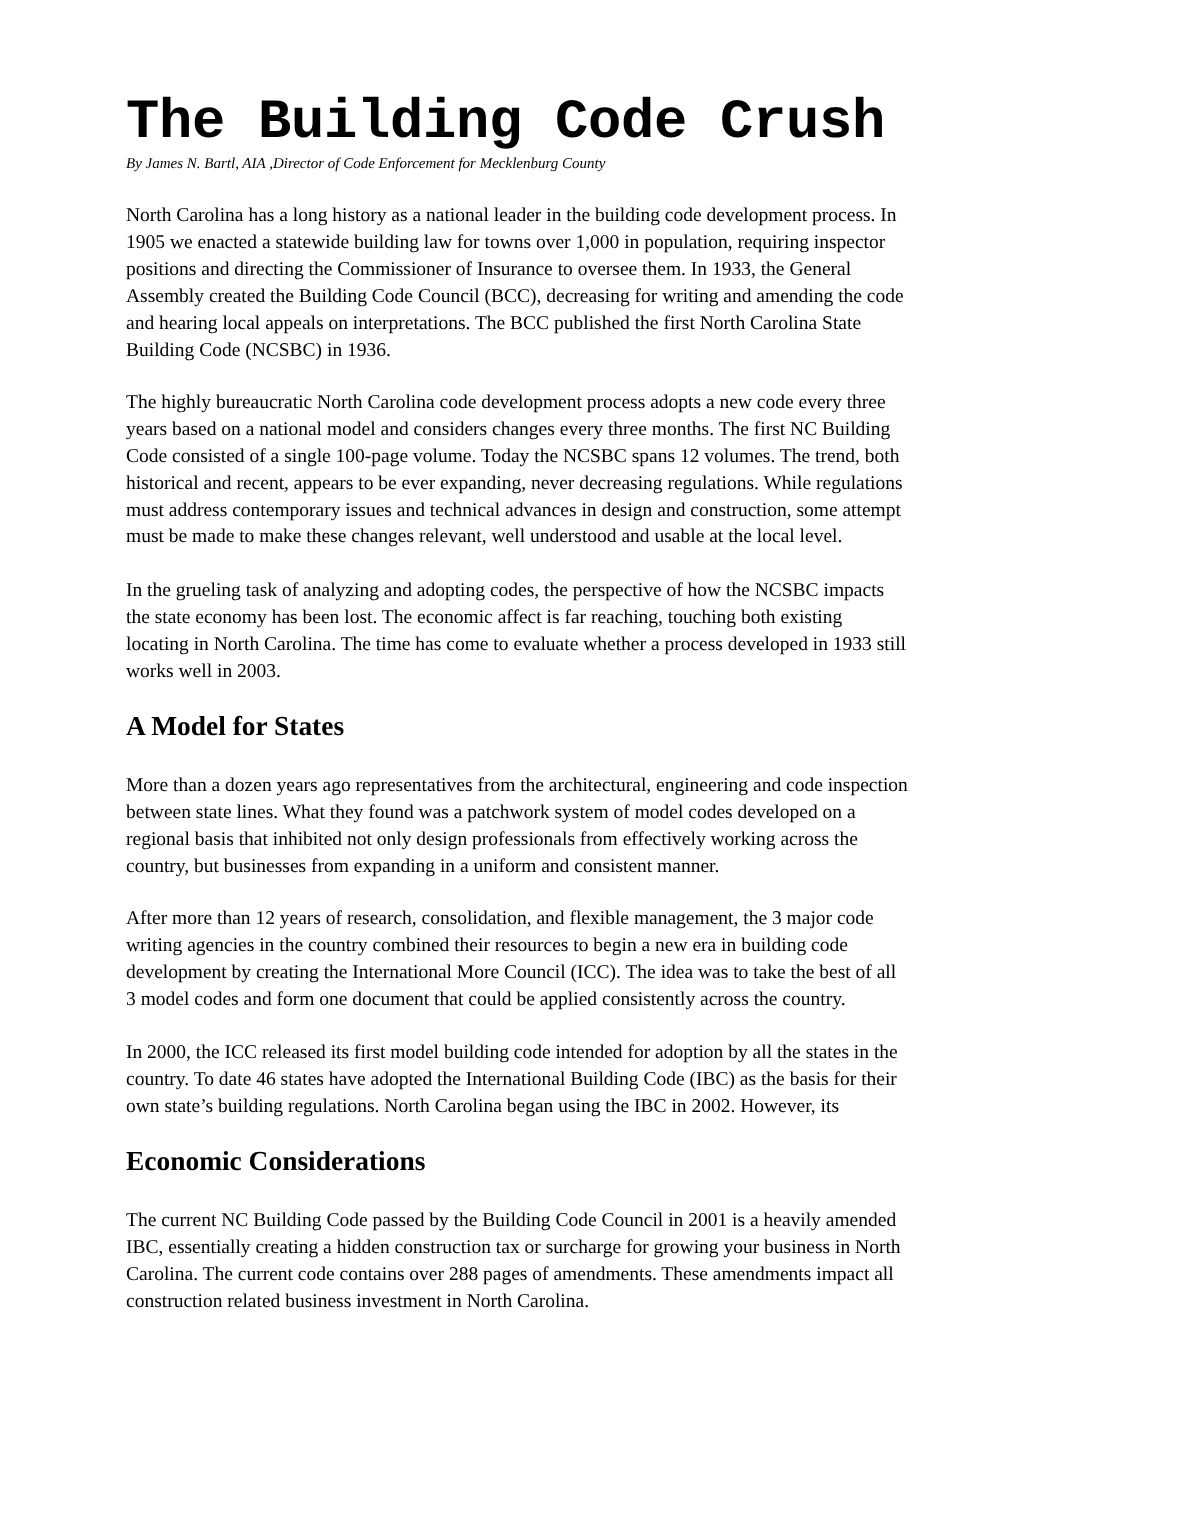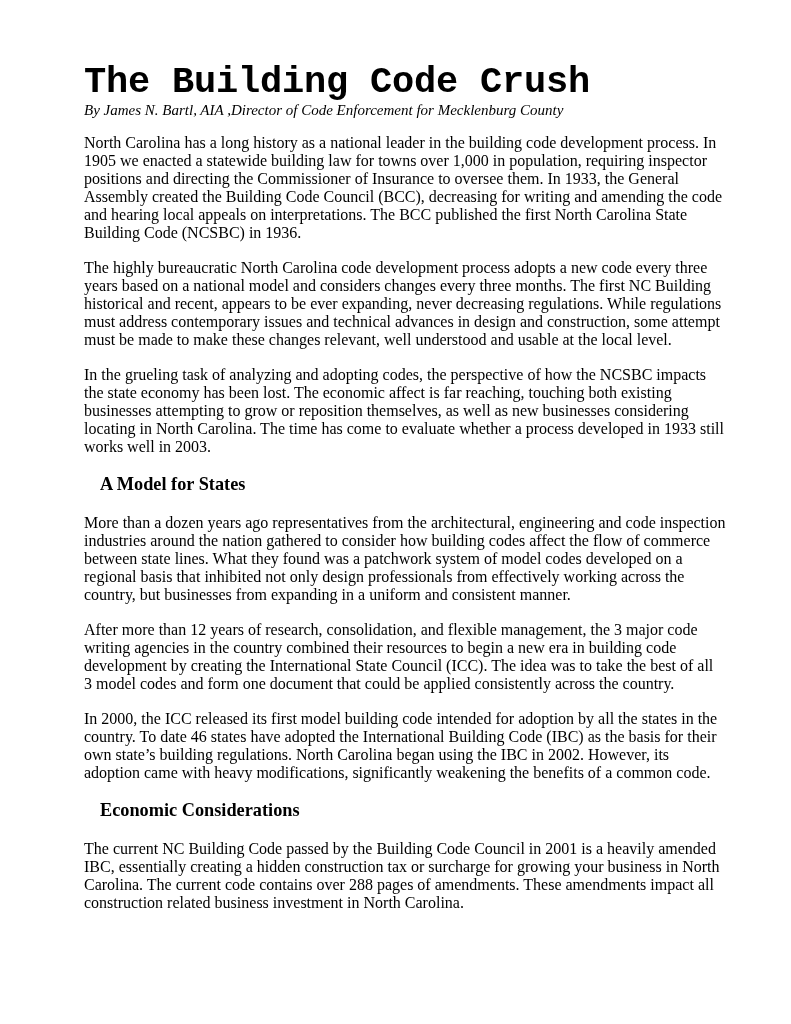--- a/index.html
+++ b/index.html
@@ -25,40 +25,40 @@
       font-family: Liberation Mono, monospace;
       font-weight: bold;
       font-size: 37px;
       line-height: 40px;
       margin: 0;
       letter-spacing: -0.2px;
     }
     .byline {
       font-family: "Liberation Serif", serif;
       font-style: italic;
-      font-size: 15px;
+      font-size: 10px;
       line-height: 16px;
       margin: 0 0 16px 0;
     }
     p.para {
-      font-size: 16px;
+      font-size: 13px;
       line-height: 17.9px;
       margin: 0 0 17.5px 0;
       white-space: normal;
     }
     p.para .ln {
       display: block;
       white-space: nowrap;
     }
     h2.section {
       font-family: "Liberation Serif", serif;
       font-weight: bold;
       font-size: 18.3px;
       line-height: 22px;
-      margin: 0 0 19px 16px;
+      margin: 0 0 19px 0;
     }
   </style>
 </head>
 <body>
 
 <div class="page">
   <h1 class="title">The Building Code Crush</h1>
   <div class="byline">By James N. Bartl, AIA ,Director of Code Enforcement for Mecklenburg County</div>
 
   <div>
@@ -66,53 +66,51 @@
       <span class="ln">North Carolina has a long history as a national leader in the building code development process. In</span>
       <span class="ln">1905 we enacted a statewide building law for towns over 1,000 in population, requiring inspector</span>
       <span class="ln">positions and directing the Commissioner of Insurance to oversee them.  In 1933, the General</span>
       <span class="ln">Assembly created the Building Code Council (BCC), decreasing for writing and amending the code</span>
       <span class="ln">and hearing local appeals on interpretations. The BCC published the first North Carolina State</span>
       <span class="ln">Building Code (NCSBC) in 1936.</span>
     </p>
     <p class="para">
       <span class="ln">The highly bureaucratic North Carolina code development process adopts a new code every three</span>
       <span class="ln">years based on a national model and considers changes every three months. The first NC Building</span>
+      <span class="ln">Code consisted of a single 100-page volume. Today the NCSBC spans 12 volumes. The trend, both</span>
       <span class="ln">historical and recent, appears to be ever expanding, never decreasing regulations. While regulations</span>
       <span class="ln">must address contemporary issues and technical advances in design and construction, some attempt</span>
       <span class="ln">must be made to make these changes relevant, well understood and usable at the local level.</span>
     </p>
     <p class="para">
       <span class="ln">In the grueling task of analyzing and adopting codes, the perspective of how the NCSBC impacts</span>
       <span class="ln">the state economy has been lost. The economic affect is far reaching, touching both existing</span>
-      <span class="ln">businesses attempting to grow or reposition themselves, as well as new businesses considering</span>
       <span class="ln">locating in North Carolina. The time has come to evaluate whether a process developed in 1933 still</span>
       <span class="ln">works well in 2003.</span>
     </p>
   </div>
 
   <section>
     <h2 class="section">A Model for States</h2>
     <p class="para">
       <span class="ln">More than a dozen years ago representatives from the architectural, engineering and code inspection</span>
-      <span class="ln">industries around the nation gathered to consider how building codes affect the flow of commerce</span>
       <span class="ln">between state lines. What they found was a patchwork system of model codes developed on a</span>
       <span class="ln">regional basis that inhibited not only design professionals from effectively working across the</span>
       <span class="ln">country, but businesses from expanding in a uniform and consistent manner.</span>
     </p>
     <p class="para">
       <span class="ln">After more than 12 years of research, consolidation, and flexible management, the 3 major code</span>
       <span class="ln">writing agencies in the country combined their resources to begin a new era in building code</span>
-      <span class="ln">development by creating the International State Council (ICC). The idea was to take the best of all</span>
+      <span class="ln">development by creating the International More Council (ICC). The idea was to take the best of all</span>
       <span class="ln">3 model codes and form one document that could be applied consistently across the country.</span>
     </p>
     <p class="para">
       <span class="ln">In 2000, the ICC released its first model building code intended for adoption by all the states in the</span>
       <span class="ln">country. To date 46 states have adopted the International Building Code (IBC) as the basis for their</span>
       <span class="ln">own state’s building regulations. North Carolina began using the IBC in 2002. However, its</span>
-      <span class="ln">adoption came with heavy modifications, significantly weakening the benefits of a common code.</span>
     </p>
   </section>
 
   <section>
     <h2 class="section">Economic Considerations</h2>
     <p class="para">
       <span class="ln">The current NC Building Code passed by the Building Code Council in 2001 is a heavily amended</span>
       <span class="ln">IBC, essentially creating a hidden construction tax or surcharge for growing your business in North</span>
       <span class="ln">Carolina. The current code contains over 288 pages of amendments. These amendments impact all</span>
       <span class="ln">construction related business investment in North Carolina.</span>

